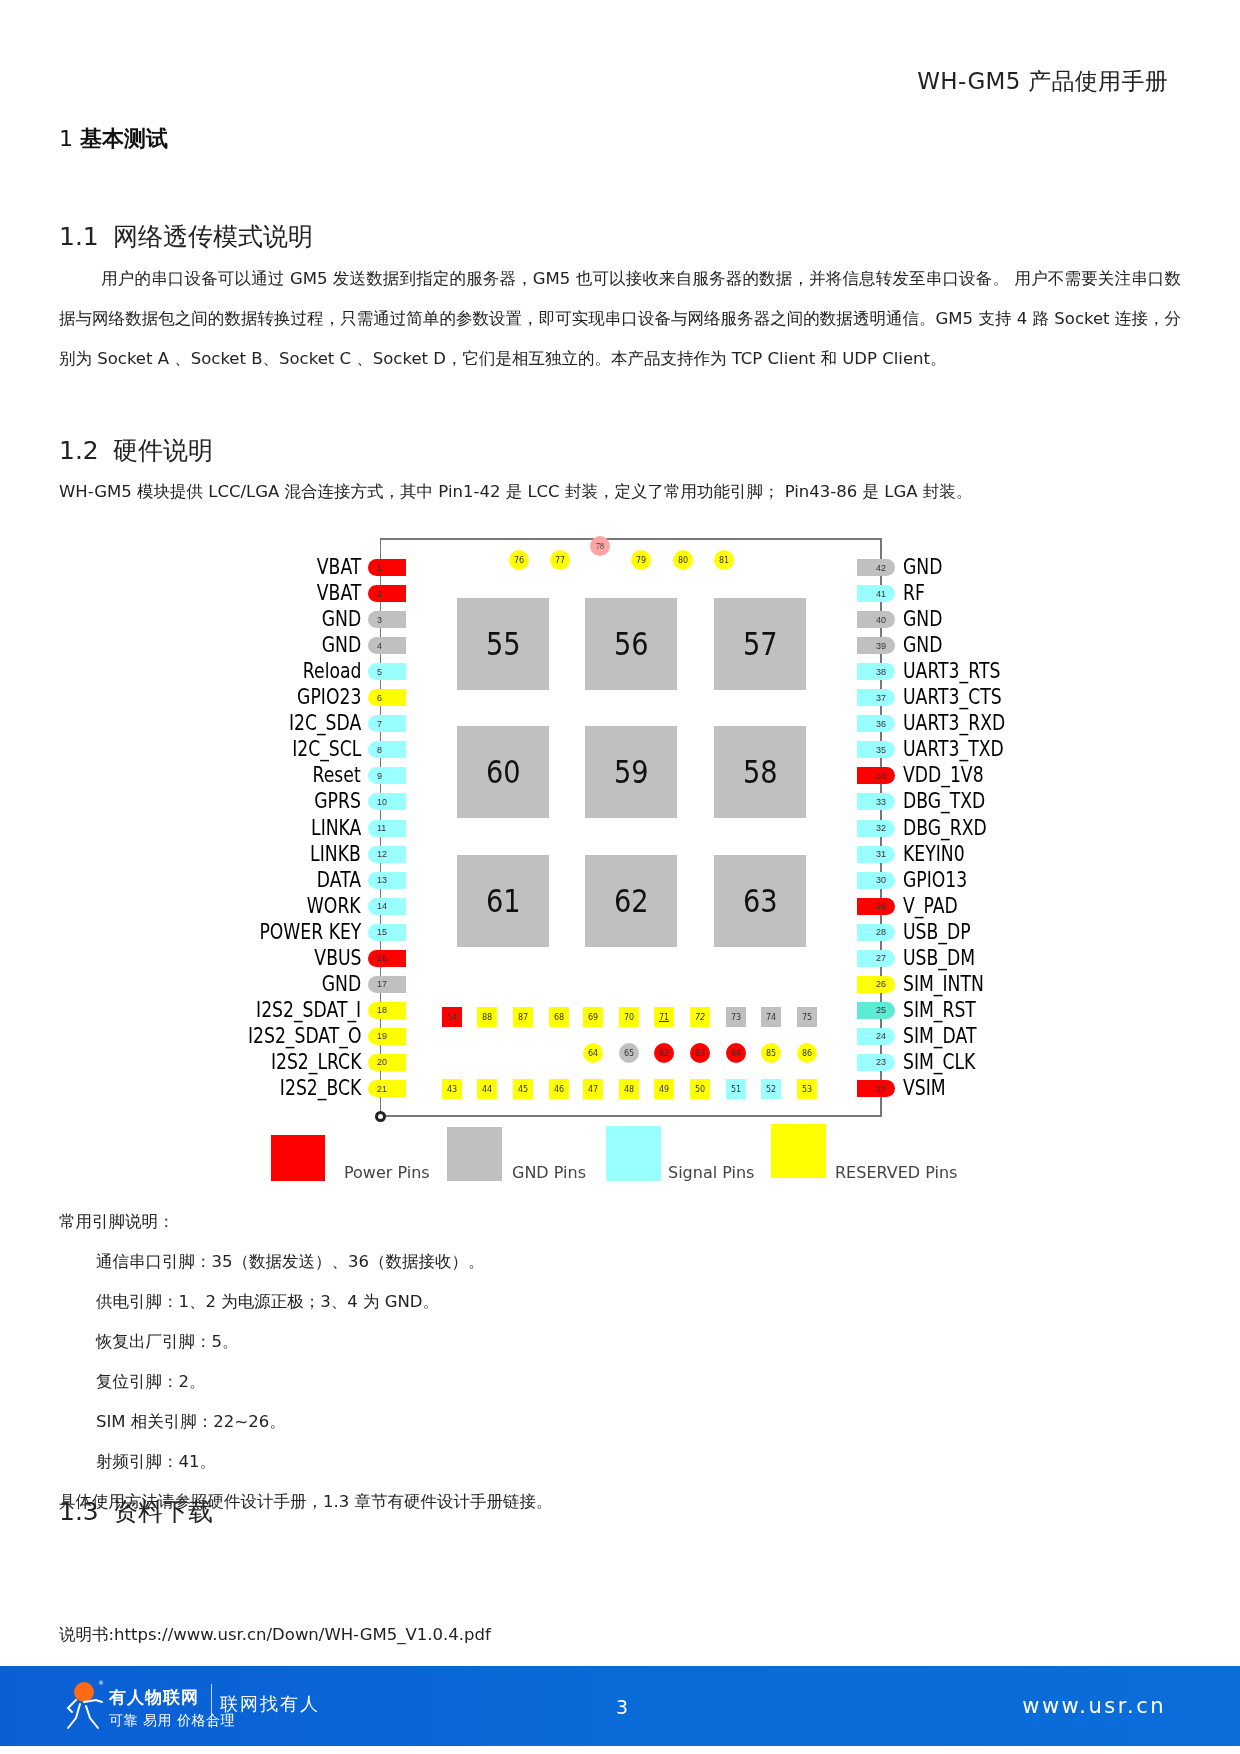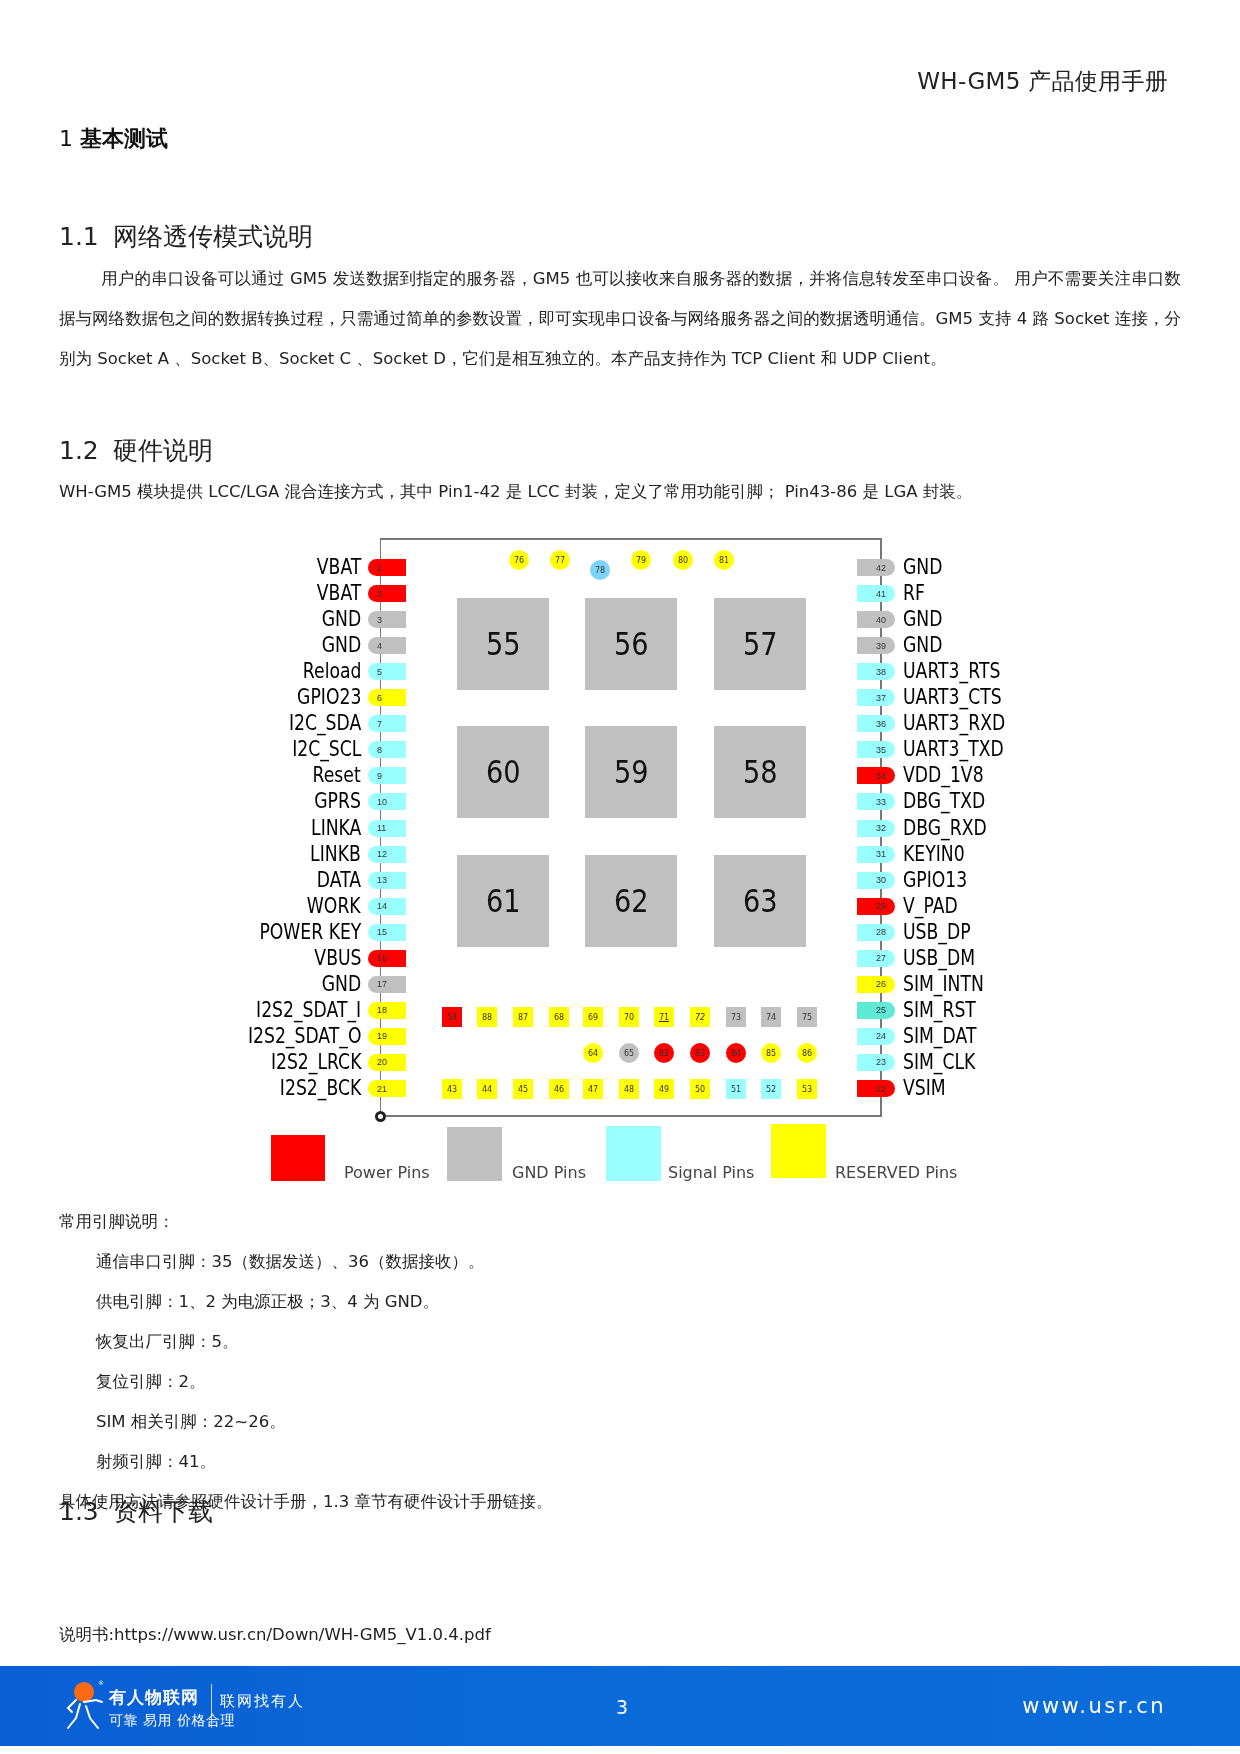--- a/index.html
+++ b/index.html
@@ -44,21 +44,21 @@
   .legend-sw { position: absolute; }
   .legend-label { position: absolute; font-size: 16px; color: #444; white-space: nowrap; }
 
   
   .footer { position: absolute; left: 0; top: 1666px; width: 1240px; height: 80px; background: linear-gradient(90deg, #0a5fd4 0%, #0a6ad8 50%, #0b6dd9 100%); }
   .logo-wrap { position: absolute; left: 62px; top: 12px; width: 320px; height: 60px; }
   .logo-icon { position: absolute; left: 0; top: 0; width: 48px; height: 58px; }
   .brand-name { position: absolute; left: 47px; top: 8px; font-size: 17px; font-weight: bold; color: #fff; letter-spacing: 1px; }
   .brand-slogan { position: absolute; left: 47px; top: 34px; font-size: 14px; color: #fff; letter-spacing: 0.5px; }
   .brand-divider { position: absolute; left: 149px; top: 6px; width: 1px; height: 44px; background: rgba(255,255,255,0.75); }
-  .brand-tagline { position: absolute; left: 158px; top: 14px; font-size: 15px; color: #fff; letter-spacing: 2px; }
+  .brand-tagline { position: absolute; left: 158px; top: 14px; font-size: 18px; color: #fff; letter-spacing: 2px; }
   .page-number { position: absolute; left: 616px; top: 30px; font-size: 19px; color: #fff; }
   .site-url { position: absolute; right: 74px; top: 28px; font-size: 21px; color: #fff; letter-spacing: 2.5px; }
 </style>
 </head>
 <body>
 
 <div class="doc-header">WH-GM5 产品使用手册</div>
 
 <div class="h1">
   <span>1</span>
@@ -157,21 +157,21 @@
     <div class="pad right" style="top: 1001.85px; background: #5eead4;">25</div>
     <div class="pin-label right" style="top: 997.85px;">SIM_RST</div>
     <div class="pad right" style="top: 1027.9px; background: rgb(153, 255, 255);">24</div>
     <div class="pin-label right" style="top: 1023.9px;">SIM_DAT</div>
     <div class="pad right" style="top: 1053.95px; background: rgb(153, 255, 255);">23</div>
     <div class="pin-label right" style="top: 1049.95px;">SIM_CLK</div>
     <div class="pad right" style="top: 1080px; background: rgb(255, 0, 0);">22</div>
     <div class="pin-label right" style="top: 1076px;">VSIM</div>
     <div class="circ" style="left: 509px; top: 550px; background: rgb(255, 255, 0);">76</div>
     <div class="circ" style="left: 550px; top: 550px; background: rgb(255, 255, 0);">77</div>
-    <div class="circ" style="left: 590px; top: 560px; background: #7dd3fc;">78</div>
+    <div class="circ" style="left: 590px; top: 536px; background: #fca5a5; font-family: Liberation Serif, serif;">78</div>
     <div class="circ" style="left: 631px; top: 550px; background: rgb(255, 255, 0);">79</div>
     <div class="circ" style="left: 673px; top: 550px; background: rgb(255, 255, 0);">80</div>
     <div class="circ" style="left: 714px; top: 550px; background: rgb(255, 255, 0);">81</div>
     <div class="big" style="left: 457px; top: 598px;">
       <span>55</span>
     </div>
     <div class="big" style="left: 585px; top: 598px;">
       <span>56</span>
     </div>
     <div class="big" style="left: 714px; top: 598px;">

